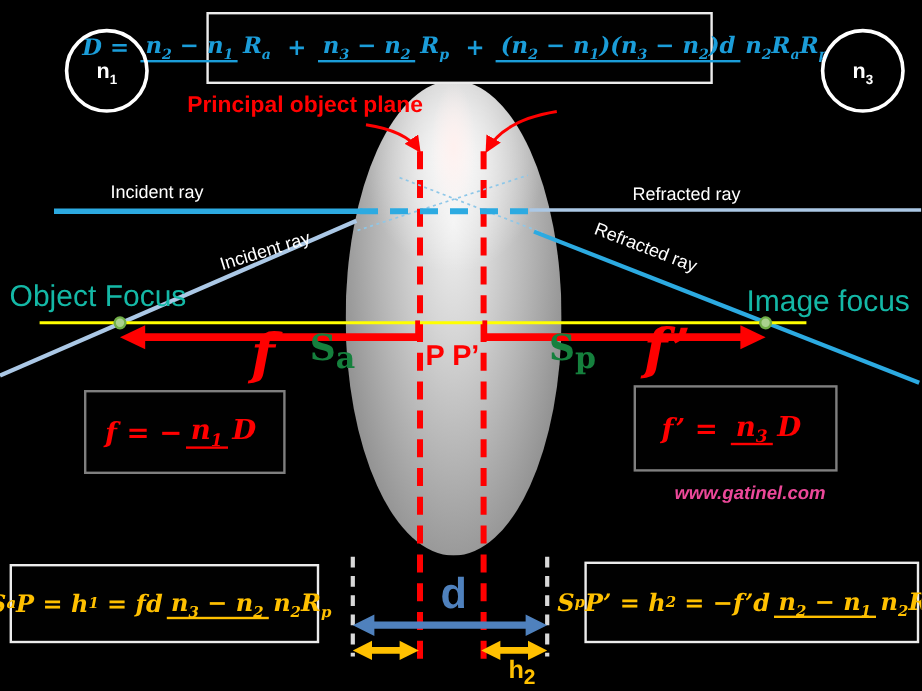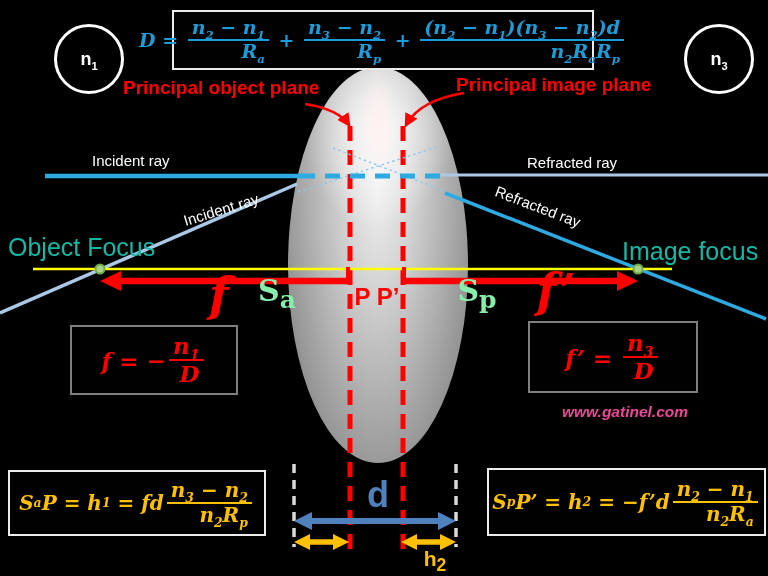--- a/index.html
+++ b/index.html
@@ -7,35 +7,35 @@
          font-family:"Liberation Sans",sans-serif;}
   .abs{position:absolute;}
   
   .lens{left:288px;top:67px;width:180px;height:396px;border-radius:50%;
     background:
       radial-gradient(ellipse 14% 18% at 50% 14%, rgba(255,240,238,0.95), rgba(255,255,255,0) 75%),
       radial-gradient(ellipse 60% 35% at 50% 16%, rgba(255,255,255,0.85), rgba(255,255,255,0) 70%),
       radial-gradient(ellipse at 50% 30%, #efefef 0%, #d6d6d6 24%, #b5b5b5 50%, #909090 78%, #727272 94%, #666 100%);}
   svg.overlay{position:absolute;left:0;top:0;}
   
-  .white-lbl{color:#86efac;}
+  .white-lbl{color:#15803d;}
   .ray-lbl{color:#fff;font-size:15px;}
   .focus-lbl{color:#14b8a6;font-size:25px;}
   .red-lbl{color:#ff0000;font-weight:bold;}
   .plane-lbl{font-size:19px;}
   .center{transform:translateX(-50%);}
   .serifmath{font-family:"DejaVu Serif","Liberation Serif",serif;}
   
   .fbox{display:flex;align-items:center;justify-content:center;background:#010101;}
   .box-white{border:2px solid #ececec;}
   .box-gray{border:2px solid #7f7f7f;}
   .formula{font-family:"DejaVu Serif","Liberation Serif",serif;font-style:italic;font-weight:bold;
            display:flex;align-items:center;justify-content:center;white-space:pre;}
   .formula sub{font-size:0.62em;font-style:italic;line-height:0;}
-  .frac{display:inline-flex;flex-direction:column;align-items:flex-end;margin:0 3px;line-height:1.15;}
+  .frac{display:inline-flex;flex-direction:row;align-items:flex-start;margin:0 3px;line-height:1.15;}
   .frac .num{border-bottom:2px solid currentColor;padding:0 4px;}
   .frac .den{padding:0 4px;}
   .cyan{color:#1b9dd9;}
   .redf{color:#ff0000;}
   .gold{color:#ffc000;}
   
   .ncircle{border:3px solid #fff;border-radius:50%;display:flex;align-items:center;justify-content:center;
            color:#fff;font-weight:bold;font-size:18px;}
   .ncircle sub{font-size:0.62em;line-height:0;}
   .watermark{color:#ec4899;font-style:italic;font-weight:bold;font-size:15.5px;}
@@ -104,22 +104,21 @@
     <div class="formula cyan" style="font-size:19px;"><span>D = </span><span class="frac"><span class="num"><span>n</span><sub>2</sub><span> − n</span><sub>1</sub></span><span class="den"><span>R</span><sub>a</sub></span></span><span> + </span><span class="frac"><span class="num"><span>n</span><sub>3</sub><span> − n</span><sub>2</sub></span><span class="den"><span>R</span><sub>p</sub></span></span><span> + </span><span class="frac"><span class="num"><span>(n</span><sub>2</sub><span> − n</span><sub>1</sub><span>)(n</span><sub>3</sub><span> − n</span><sub>2</sub><span>)d</span></span><span class="den"><span>n</span><sub>2</sub><span>R</span><sub>a</sub><span>R</span><sub>p</sub></span></span></div>
   </div>
 
   <div class="abs ncircle" style="left:54px;top:24px;width:64px;height:64px;">
     <span><span>n</span><sub>1</sub></span>
   </div>
   <div class="abs ncircle" style="left:684px;top:24px;width:64px;height:64px;">
     <span><span>n</span><sub>3</sub></span>
   </div>
 
-  <div class="abs red-lbl plane-lbl" style="left:123px;top:77px;">Principal object plane</div>
-  <div class="abs red-lbl plane-lbl" style="left:456px;top:74px;">Principal image plane</div>
+  <div class="abs red-lbl plane-lbl" style="left:156px;top:77px;">Principal object plane</div>
 
   <div class="abs ray-lbl" style="left:92px;top:152px;">Incident ray</div>
   <div class="abs ray-lbl" style="left:221px;top:201px;transform:translateX(-50%) rotate(-17deg);">Incident ray</div>
   <div class="abs ray-lbl" style="left:527px;top:154px;">Refracted ray</div>
   <div class="abs ray-lbl" style="left:538px;top:198px;transform:translateX(-50%) rotate(21deg);">Refracted ray</div>
 
   <div class="abs focus-lbl" style="left:8px;top:233px;">Object Focus</div>
   <div class="abs focus-lbl" style="left:622px;top:237px;">Image focus</div>
 
   <div class="abs red-lbl serifmath center" style="left:219px;top:272px;font-size:46px;font-style:italic;line-height:1;">f</div>

